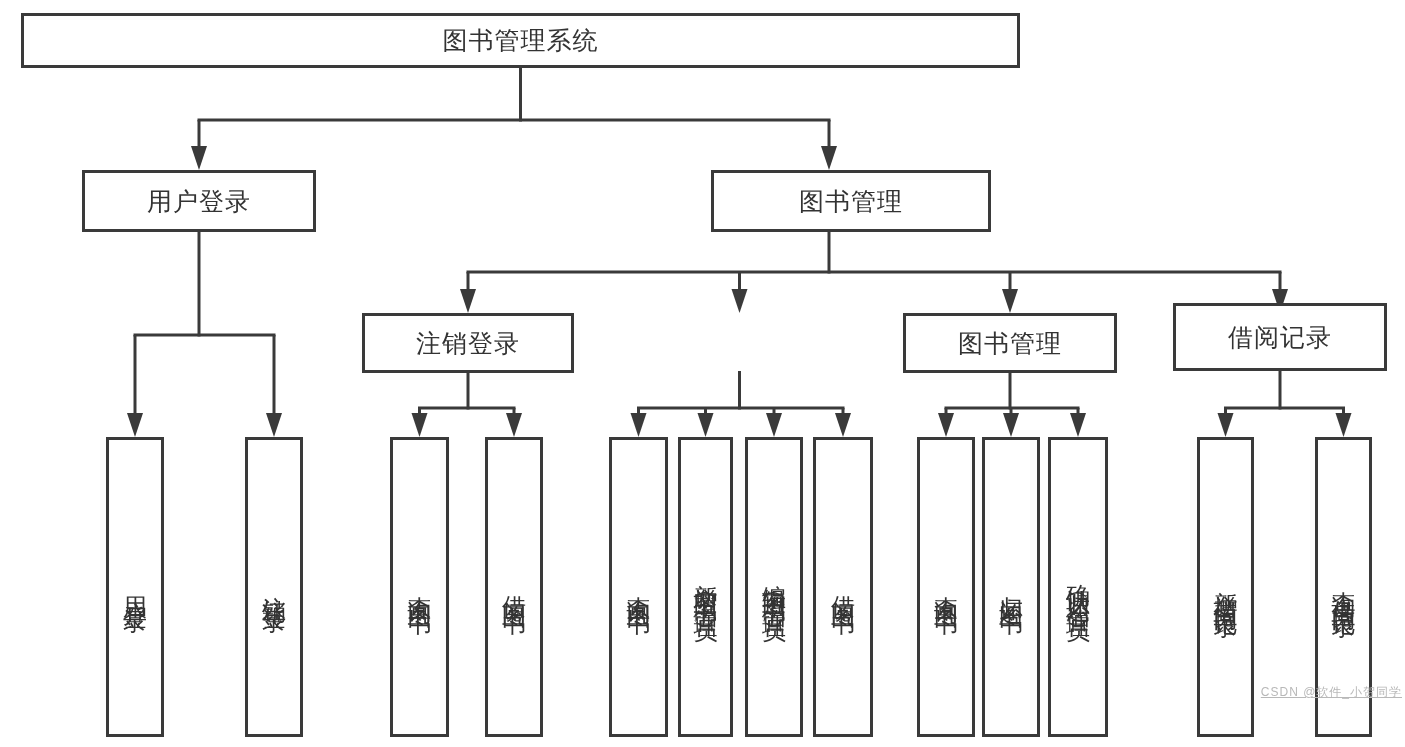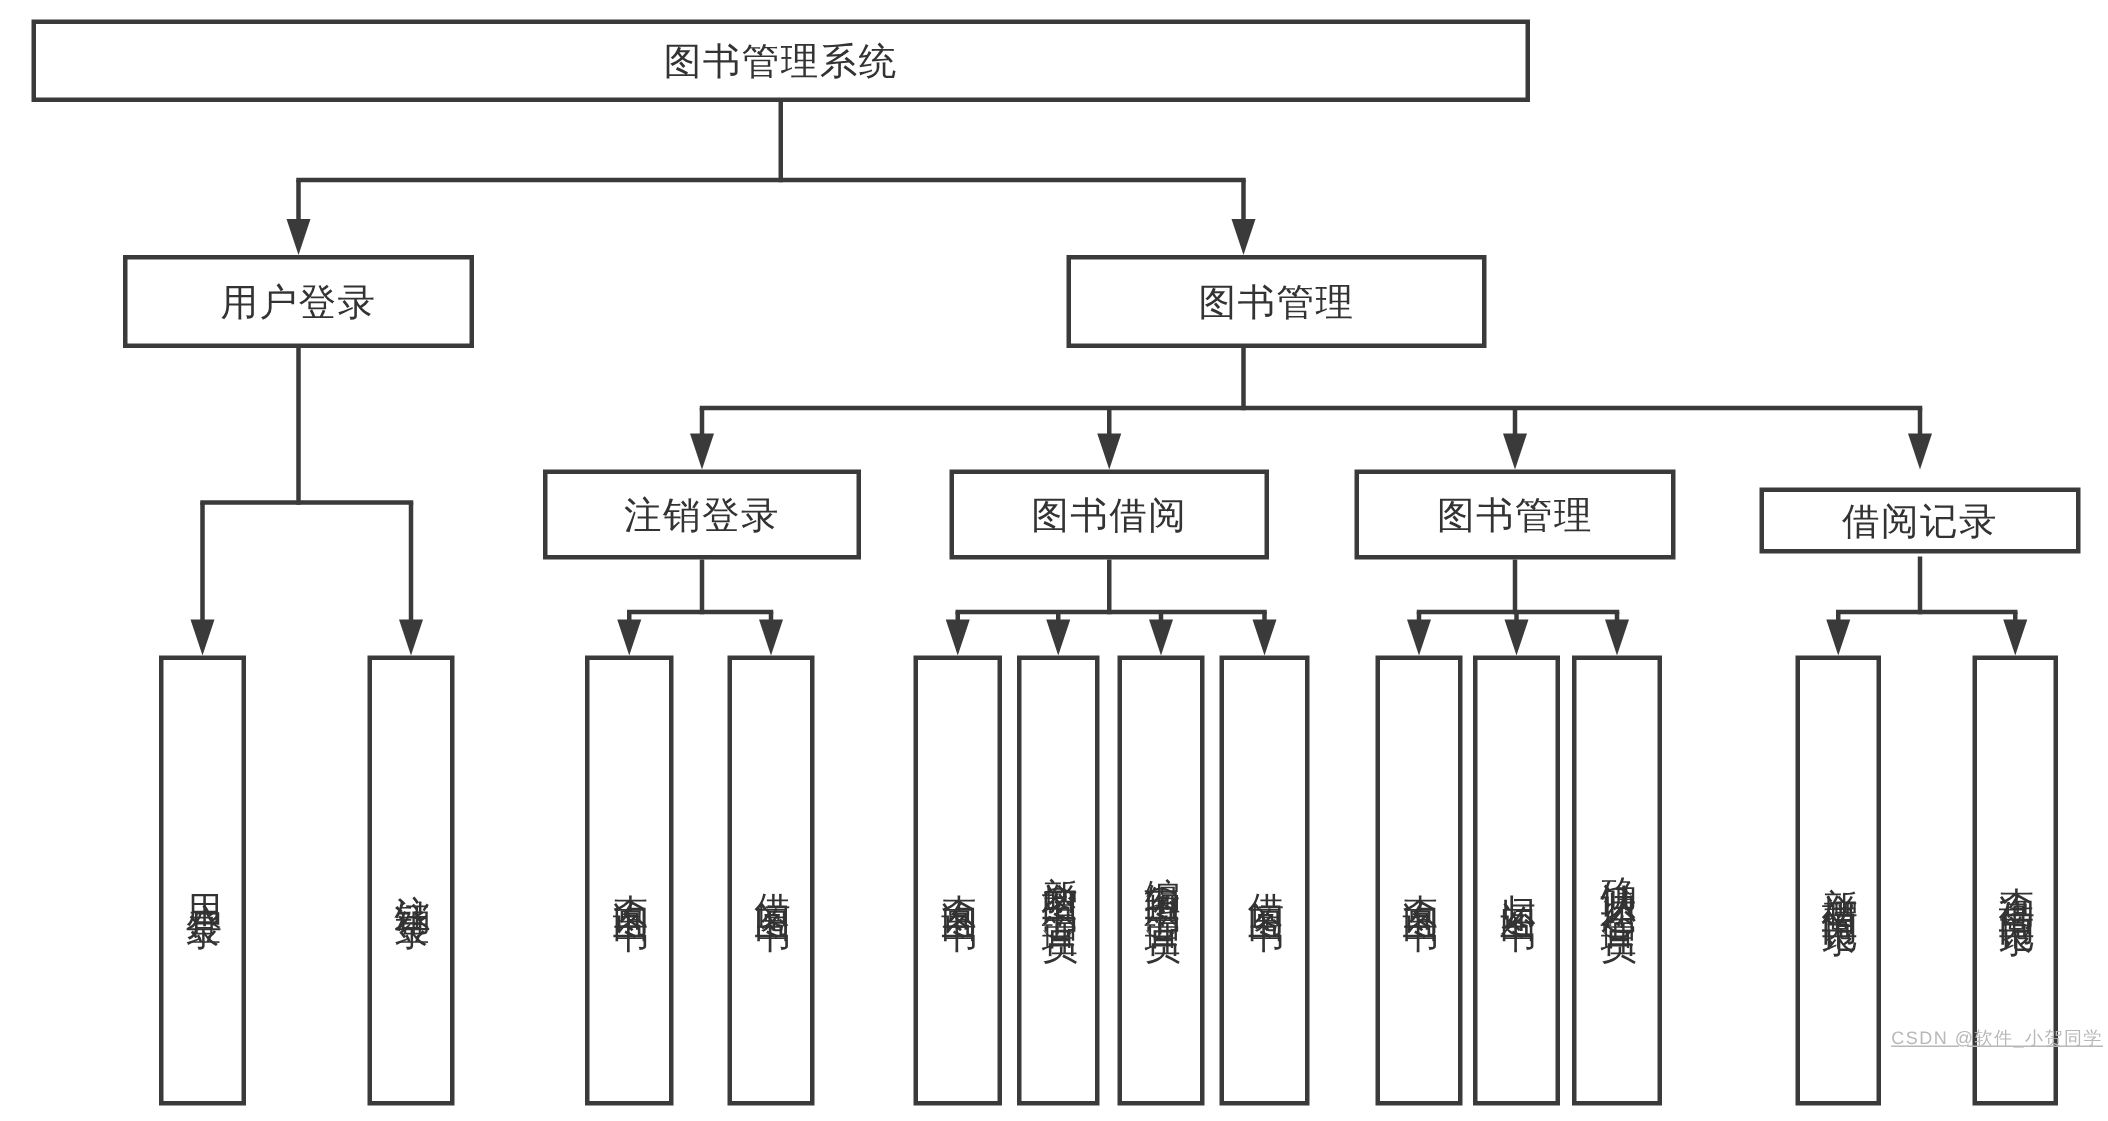--- a/index.html
+++ b/index.html
@@ -121,23 +121,22 @@
     <line x1="1343.5" y1="408" x2="1343.5" y2="417"></line>
     <polygon points="1335.5,413 1351.5,413 1343.5,437"></polygon>
   </svg>
 
   <div class="node" style="left:21px;top:13px;width:999px;height:55px">图书管理系统</div>
 
   <div class="node" style="left:82px;top:170px;width:234px;height:62px">用户登录</div>
   <div class="node" style="left:711px;top:170px;width:280px;height:62px">图书管理</div>
 
   <div class="node" style="left:362px;top:313px;width:212px;height:60px">注销登录</div>
-  <div class="node" style="left:633px;top:313px;width:213px;height:60px">图书借阅</div>
   <div class="node" style="left:903px;top:313px;width:214px;height:60px">图书管理</div>
-  <div class="node" style="left:1173px;top:325px;width:214px;height:44px">借阅记录</div>
+  <div class="node" style="left:1173px;top:303px;width:214px;height:68px">借阅记录</div>
 
   <div class="node vnode" style="left:106px;top:437px;width:58px;height:300px">用户登录</div>
   <div class="node vnode" style="left:245px;top:437px;width:58px;height:300px">注销登录</div>
 
   <div class="node vnode" style="left:390px;top:437px;width:59px;height:300px">查询图书</div>
   <div class="node vnode" style="left:485px;top:437px;width:58px;height:300px">借阅图书</div>
 
   <div class="node vnode" style="left:609px;top:437px;width:59px;height:300px">查询图书</div>
   <div class="node vnode" style="left:678px;top:437px;width:55px;height:300px">新增图书（管理员）</div>
   <div class="node vnode" style="left:745px;top:437px;width:58px;height:300px">编辑图书（管理员）</div>

